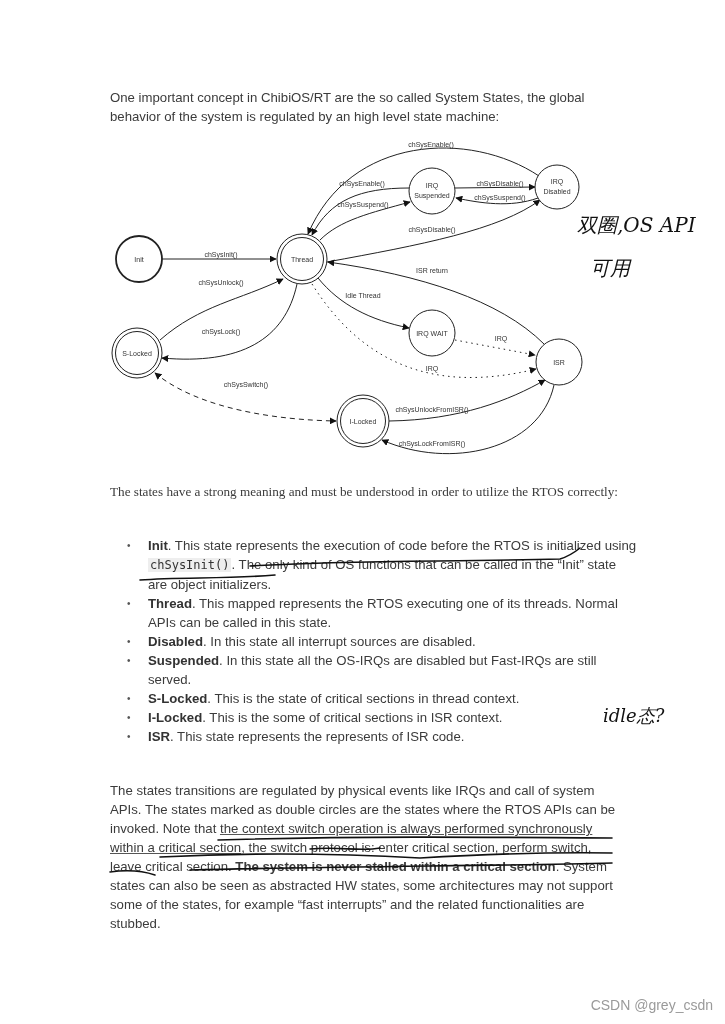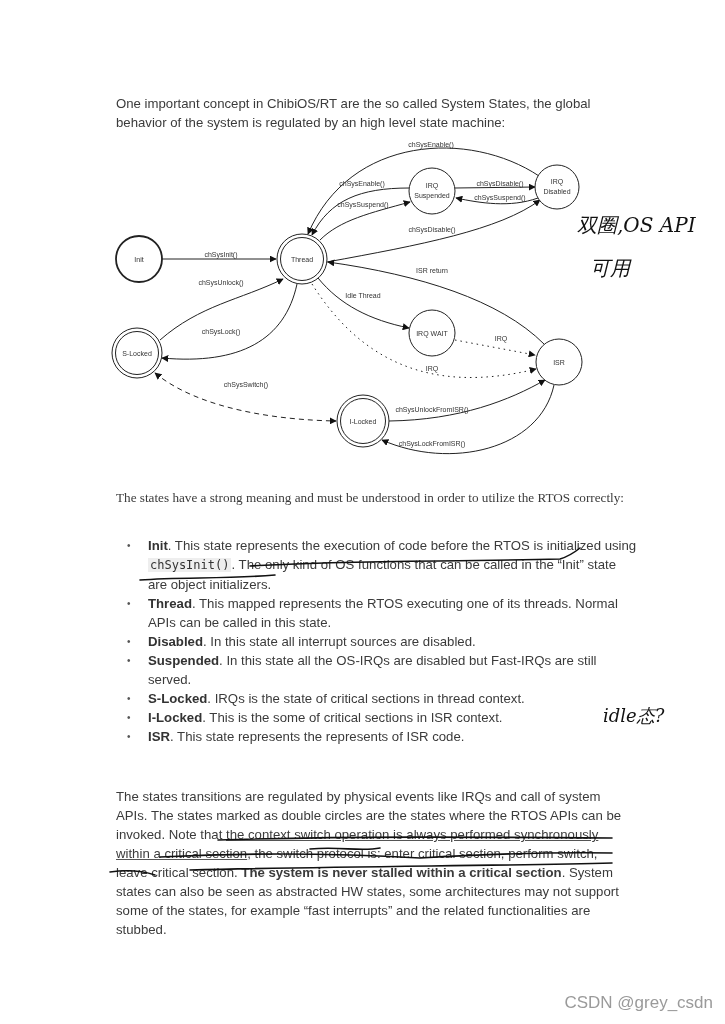--- a/index.html
+++ b/index.html
@@ -1,31 +1,31 @@
 <!DOCTYPE html>
 <html><head>
 <meta charset="utf-8">
 <style>
   html, body { margin: 0; padding: 0; background: #ffffff; }
   body { width: 725px; height: 1024px; position: relative; overflow: hidden;
          font-family: "Liberation Sans", sans-serif; color: #3a3a3a; }
-  .para { position: absolute; left: 110px; width: 510px; font-size: 13.2px; line-height: 19px; color: #3b3b3b; margin: 6px; }
+  .para { position: absolute; left: 110px; width: 510px; font-size: 13.2px; line-height: 19px; color: #3b3b3b; margin: 0; }
   #intro { top: 88px; }
   #diagram { position: absolute; left: 0; top: 0; width: 725px; height: 480px; }
   #diagram text { font-family: "Liberation Sans", sans-serif; font-size: 7px; fill: #333; }
   #states-intro { top: 482px; font-family: Liberation Serif, serif; }
   ul.states { position: absolute; left: 118px; top: 527px; width: 510px; margin: 9px; padding: 0; list-style: none; font-size: 13.2px; line-height: 19px; color: #3b3b3b; }
   ul.states li { position: relative; padding-left: 21px; margin: 0 0 0 0; }
   ul.states li::before { content: "\2022"; position: absolute; left: 0; top: 0; font-size: 10px; color: #555; }
   ul.states b { color: #333; }
   code.inline { font-family: "DejaVu Sans Mono", monospace; font-size: 12px; background: #eeeeee; padding: 0 2px; color: #333; }
   .ul { text-decoration: underline; text-decoration-color: #555; }
   #transitions { top: 781px; width: 510px; }
   .ink { position: absolute; left: 0; top: 0; width: 725px; height: 1024px; pointer-events: none; }
-  #watermark { position: absolute; right: 12px; bottom: 11px; font-size: 17px; color: #9a9a9a; margin-left: 37px; }
+  #watermark { position: absolute; right: 12px; bottom: 11px; font-size: 14px; color: #9a9a9a; margin-left: 37px; }
 </style>
 </head>
 <body>
 
 <p class="para" id="intro">One important concept in ChibiOS/RT are the so called System States, the global behavior of the system is regulated by an high level state machine:</p>
 
 <svg id="diagram" viewBox="0 0 725 480" xmlns="http://www.w3.org/2000/svg">
   <defs>
     <marker id="arr" viewBox="0 0 10 10" refX="9" refY="5" markerWidth="7" markerHeight="7" orient="auto-start-reverse">
       <path d="M0,0 L10,5 L0,10 z" fill="#111"></path>
@@ -114,21 +114,21 @@
   </g>
 </svg>
 
 <p class="para" id="states-intro">The states have a strong meaning and must be understood in order to utilize the RTOS correctly:</p>
 
 <ul class="states">
   <li><b>Init</b><span>. This state represents the execution of code before the RTOS is initialized using </span><code class="inline">chSysInit()</code><span>. </span><span>The only kind of OS functions that can be called in the “Init” state are object initializers</span><span>.</span></li>
   <li><b>Thread</b><span>. This mapped represents the RTOS executing one of its threads. Normal APIs can be called in this state.</span></li>
   <li><b>Disabled</b><span>. In this state all interrupt sources are disabled.</span></li>
   <li><b>Suspended</b><span>. In this state all the OS-IRQs are disabled but Fast-IRQs are still served.</span></li>
-  <li><b>S-Locked</b><span>. IRQs is the state of critical sections in thread context.</span></li>
+  <li><b>S-Locked</b><span>. This is the state of critical sections in thread context.</span></li>
   <li><b>I-Locked</b><span>. This is the some of critical sections in ISR context.</span></li>
   <li><b>ISR</b><span>. This state represents the represents of ISR code.</span></li>
 </ul>
 
 <p class="para" id="transitions"><span>The states transitions are regulated by physical events like IRQs and call of system APIs. The states marked as double circles are the states where the RTOS APIs can be invoked. Note that </span><span class="ul">the context switch operation is always performed synchronously within a critical section</span><span>, the switch protocol is: enter critical section, perform switch, leave critical section. </span><b>The system is never stalled within a critical section</b><span>. System states can also be seen as abstracted HW states, some architectures may not support some of the states, for example “fast interrupts” and the related functionalities are stubbed.</span></p>
 
 <svg class="ink" viewBox="0 0 725 1024" xmlns="http://www.w3.org/2000/svg">
   <g fill="none" stroke="#111" stroke-width="1.6" stroke-linecap="round">
     <path d="M250,566 C350,560 450,562 560,559 C570,556 575,552 580,548"></path>
     <path d="M140,580 C180,577 230,579 275,575"></path>

